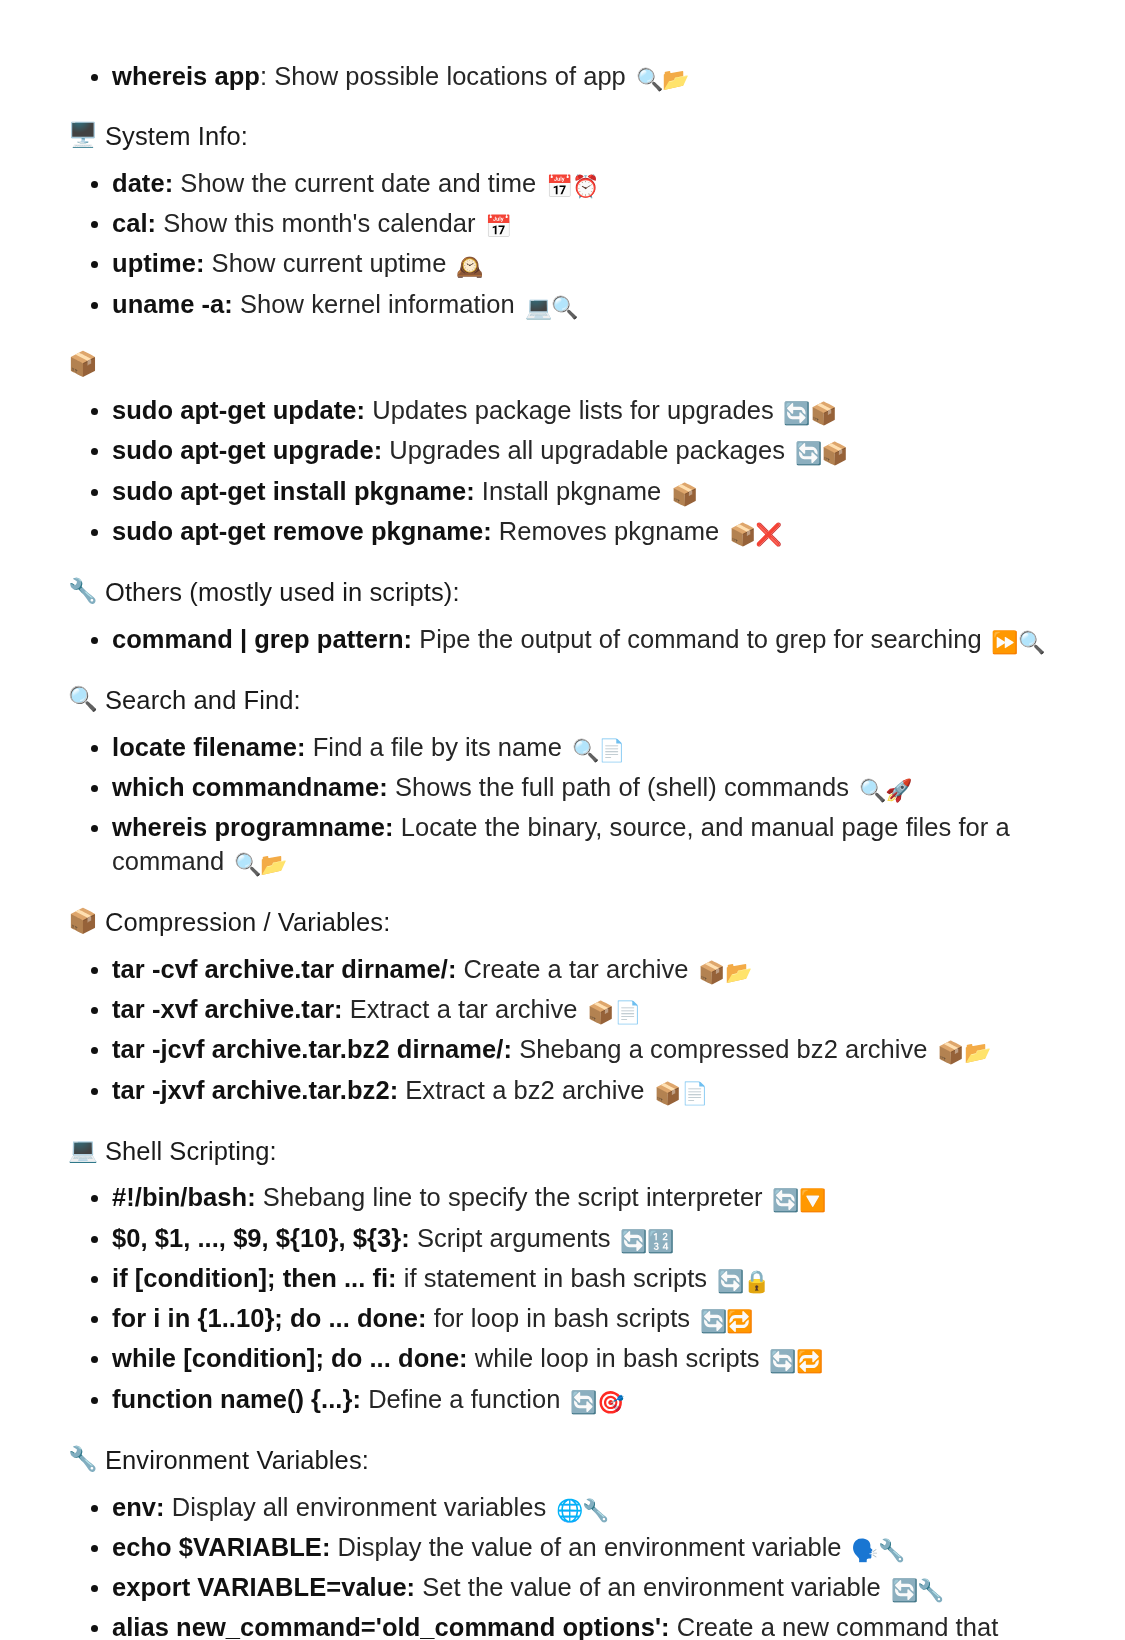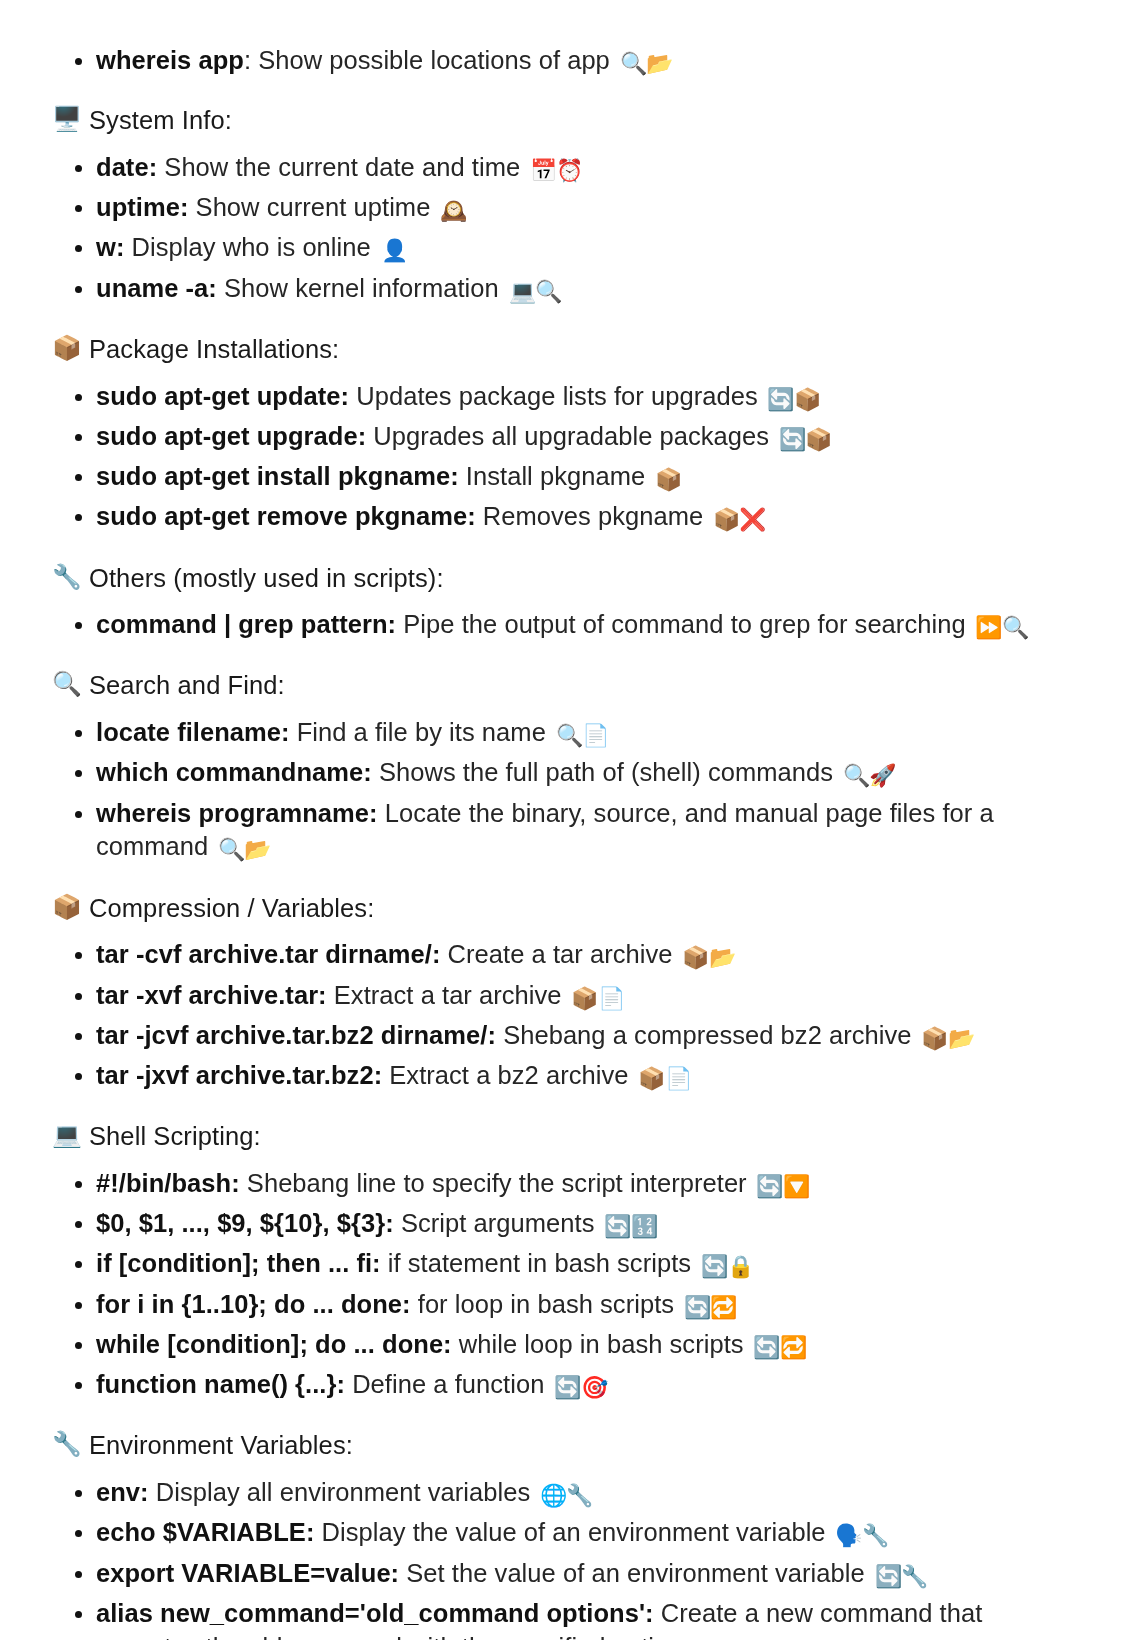--- a/index.html
+++ b/index.html
@@ -11,21 +11,21 @@
     width: 1125px;
     height: 1640px;
     font-family: "Liberation Sans", "DejaVu Sans", sans-serif;
     color: #1a1a1a;
     overflow: hidden;
   }
   .page {
     position: relative;
     width: 1125px;
     height: 1640px;
-    padding: 0;
+    padding: 16px;
     box-sizing: border-box;
   }
   .content {
     padding: 44px 60px 0 52px;
   }
 
   
   .section-head {
     display: flex;
     align-items: flex-start;
@@ -105,28 +105,27 @@
     </ul>
 
     <div id="sections-root">
         <div class="section-head">
           <span class="emo">🖥️</span>
           <span>System Info:</span>
         </div>
         <div class="group">
           <ul class="cmd-list">
             <li><span class="cmd">date:</span><span class="desc"> Show the current date and time </span><span class="emo trail-emo">📅⏰</span></li>
+            <li><span class="cmd">cal:</span><span class="desc"> Show this month's calendar </span><span class="emo trail-emo">📅</span></li>
             <li><span class="cmd">uptime:</span><span class="desc"> Show current uptime </span><span class="emo trail-emo">🕰️</span></li>
-            <li><span class="cmd">w:</span><span class="desc"> Display who is online </span><span class="emo trail-emo">👤</span></li>
             <li><span class="cmd">uname -a:</span><span class="desc"> Show kernel information </span><span class="emo trail-emo">💻🔍</span></li>
           </ul>
         </div>
         <div class="section-head">
           <span class="emo">📦</span>
-          <span>Package Installations:</span>
         </div>
         <div class="group">
           <ul class="cmd-list">
             <li><span class="cmd">sudo apt-get update:</span><span class="desc"> Updates package lists for upgrades </span><span class="emo trail-emo">🔄📦</span></li>
             <li><span class="cmd">sudo apt-get upgrade:</span><span class="desc"> Upgrades all upgradable packages </span><span class="emo trail-emo">🔄📦</span></li>
             <li><span class="cmd">sudo apt-get install pkgname:</span><span class="desc"> Install pkgname </span><span class="emo trail-emo">📦</span></li>
             <li><span class="cmd">sudo apt-get remove pkgname:</span><span class="desc"> Removes pkgname </span><span class="emo trail-emo">📦❌</span></li>
           </ul>
         </div>
         <div class="section-head">

